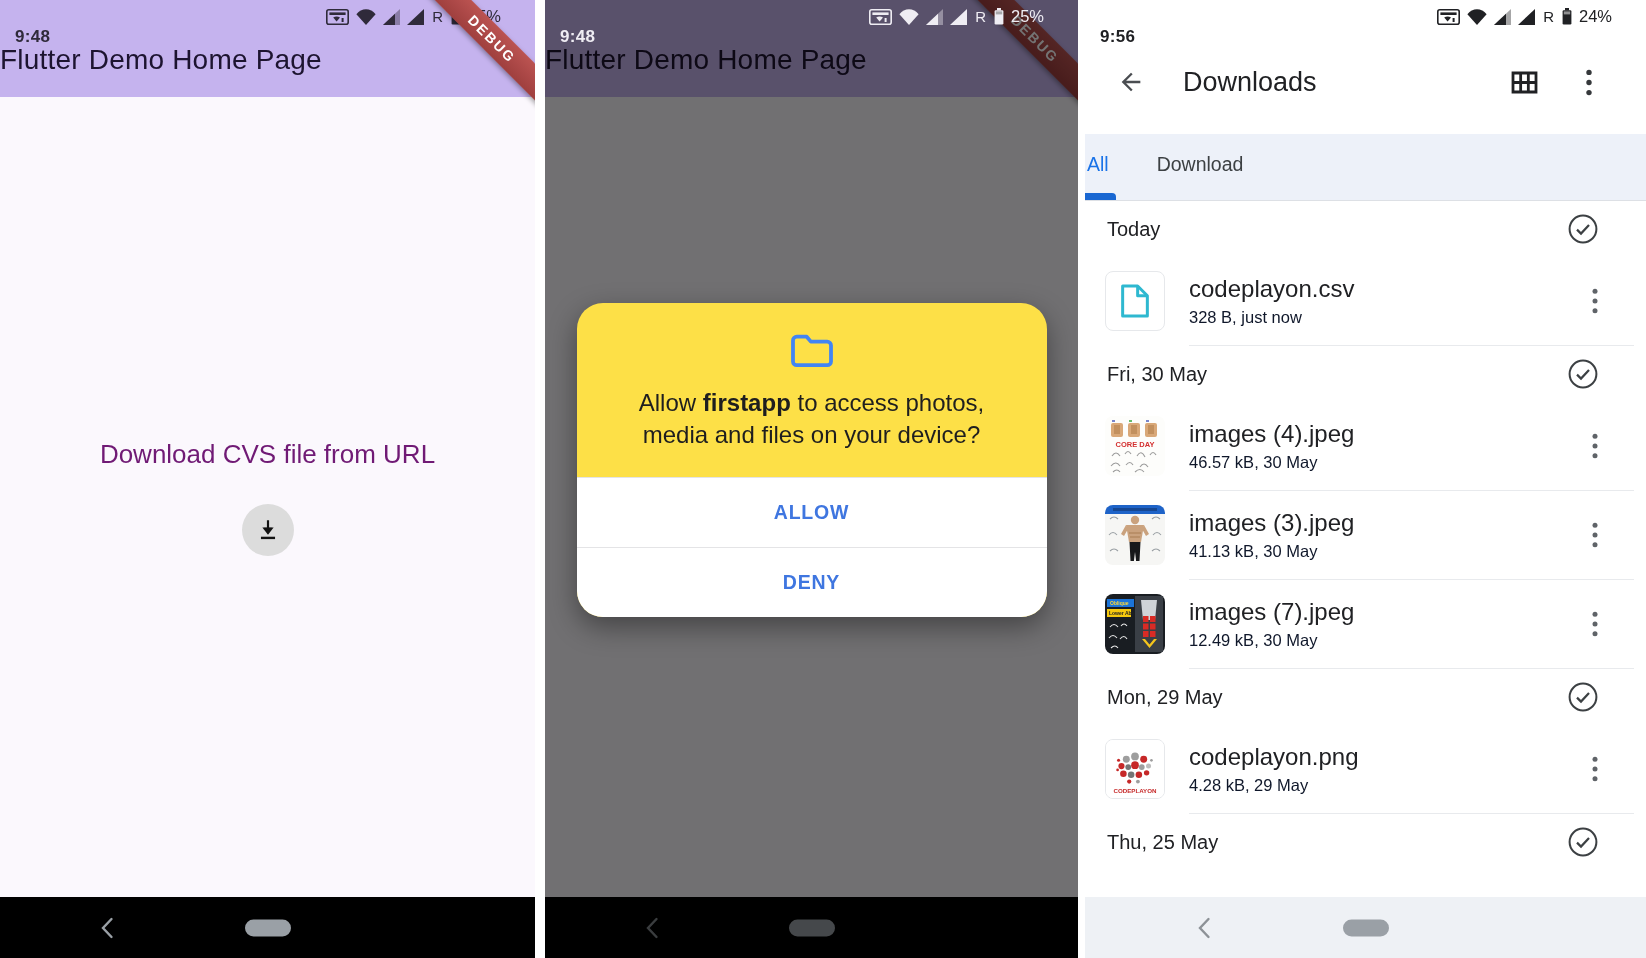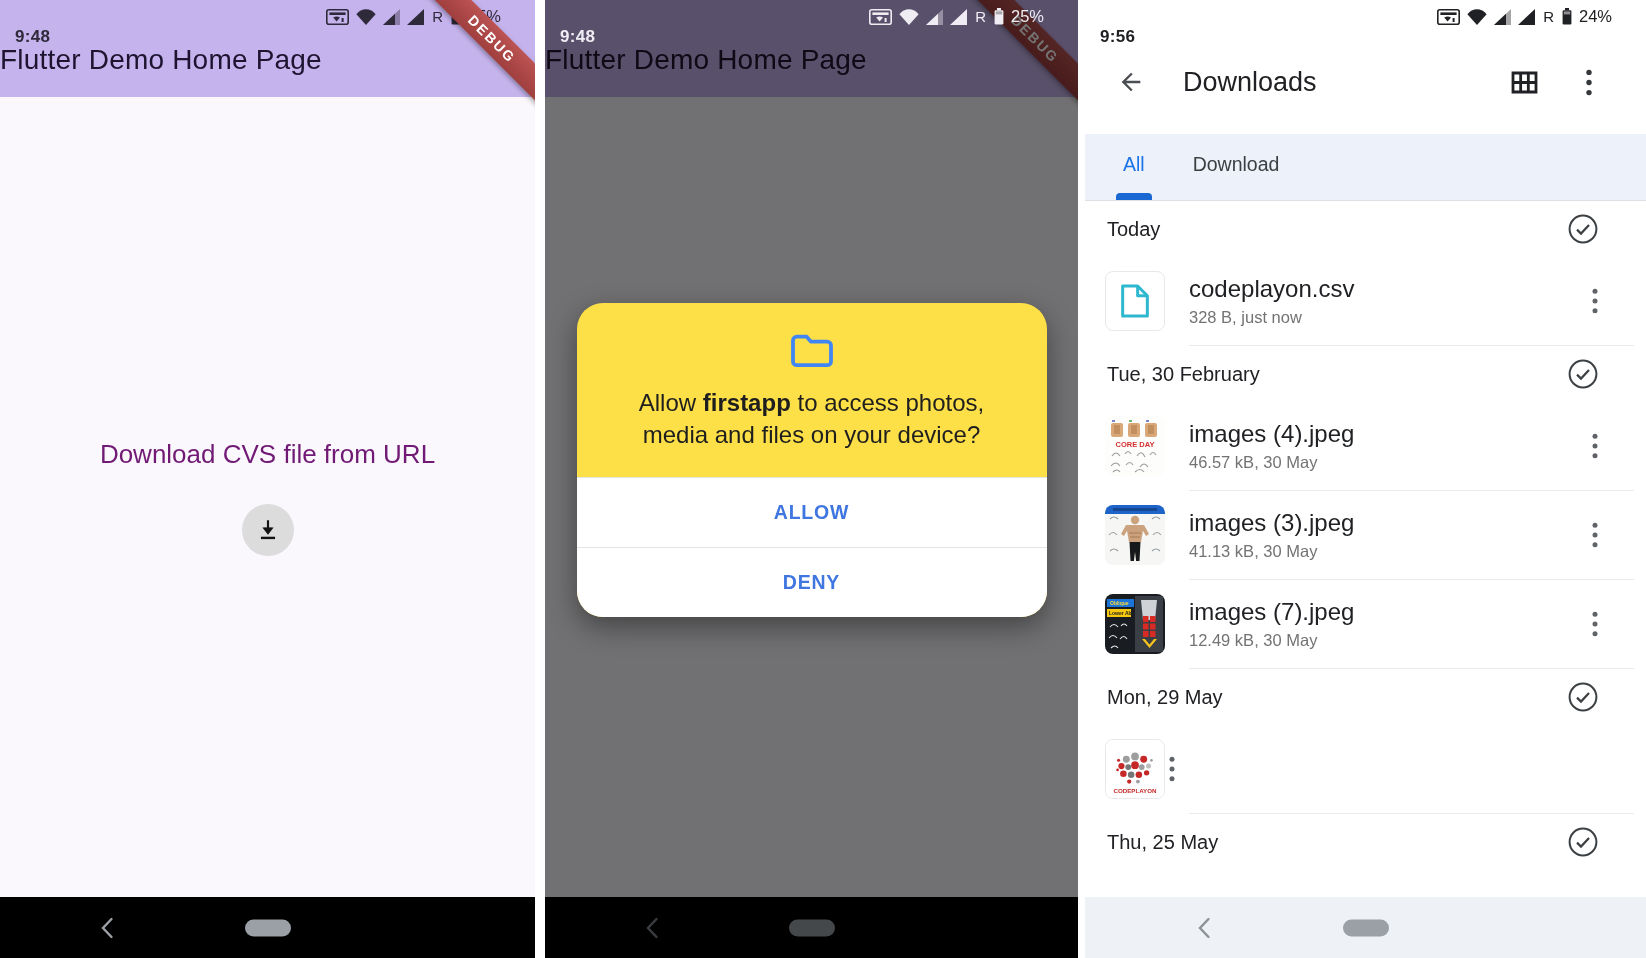--- a/index.html
+++ b/index.html
@@ -59,41 +59,41 @@
              font-family:"Liberation Sans", sans-serif; }
 
   
   .downloads .statusbar { color:#202124; background:#fff; }
   .dl-header { height:104px; display:flex; align-items:center; padding:0 50px 0 28px; }
   .dl-title { font-size:27px; color:#202124; margin-left:34px; flex:1; }
   .icon-btn { background:none; border:none; cursor:pointer; display:flex;
               align-items:center; padding:4px; }
   .dl-header .grid-btn { margin-right:40px; }
   .tabbar { height:67px; background:#edf1f9; border-bottom:1px solid #dde0e5;
-            display:flex; align-items:center; padding-left:36px; }
+            display:flex; align-items:center; }
   .tab { position:relative; height:100%; display:flex; align-items:center;
          padding:0 2px 6px; font-size:19.5px; background:none; border:none;
          cursor:pointer; font-family:"Liberation Sans", sans-serif; }
   .tab.active { color:#1a73e8; }
   .tab.inactive { color:#3c4043; margin-left:44px; }
   .tab.active::after { content:""; position:absolute; bottom:0; left:50%;
                        transform:translateX(-50%); width:36px; height:7px;
                        background:#1967d2; border-radius:4px 4px 0 0; }
   .section-head { height:56px; display:flex; align-items:center;
                   justify-content:space-between; padding:0 44px 0 22px; }
   .section-date { font-size:20px; color:#202124; font-weight:500; }
   .file-row { height:88px; display:flex; align-items:center; padding:0 44px 0 20px;
               cursor:pointer; }
   .thumb { width:60px; height:60px; border-radius:8px; overflow:hidden; flex:none; }
   .thumb.card { border:1px solid #e6e8eb; display:flex; align-items:center;
                 justify-content:center; background:#fff; }
   .thumb svg { display:block; }
   .file-text { flex:1; margin-left:24px; min-width:0; }
   .file-name { font-size:24px; color:#202124; }
-  .file-meta { font-size:16.5px; color:#737373; margin-top:5px; }
+  .file-meta { font-size:16.5px; color:#0f172a; margin-top:5px; }
   .row-divider { height:1px; background:#e8eaed; margin:0 12px 0 104px; }
   .navbar-light { position:absolute; left:0; bottom:0; width:100%; height:61px;
                   background:#eef1f5; z-index:6; }
   .navbar-light .nav-chevron { left:112px; }
   .navbar-light .nav-pill { background:#9aa0a6; }
 </style>
 </head>
 <body>
 
 <div class="stage">
@@ -292,21 +292,21 @@
           <svg width="6" height="26" viewBox="0 0 6 26">
               <circle cx="3" cy="3.2" r="2.5" fill="#5f6368"></circle>
               <circle cx="3" cy="13" r="2.5" fill="#5f6368"></circle>
               <circle cx="3" cy="22.8" r="2.5" fill="#5f6368"></circle>
             </svg>
         </button>
       </div>
       <div class="row-divider"></div>
 
       <div class="section-head">
-        <span class="section-date">Tue, 30 February</span>
+        <span class="section-date">Fri, 30 May</span>
         <button class="icon-btn">
           <svg width="30" height="30" viewBox="0 0 30 30" fill="none" stroke="#3c4043" stroke-width="2">
               <circle cx="15" cy="15" r="13.4"></circle>
               <path d="M9 15.6 l4 4 8-8.6" stroke-width="2.2"></path>
             </svg>
         </button>
       </div>
 
       <div class="file-row">
         <div class="thumb">
@@ -428,20 +428,24 @@
               <circle cx="34" cy="36" r="3.4" fill="#c62828"></circle>
               <circle cx="42" cy="34" r="2.8" fill="#c62828"></circle>
               <circle cx="13" cy="21" r="1.6" fill="#c62828"></circle>
               <circle cx="12" cy="31" r="1.4" fill="#c62828"></circle>
               <circle cx="47" cy="21" r="1.4" fill="#9e9e9e"></circle>
               <circle cx="24" cy="43" r="2.2" fill="#c62828"></circle>
               <circle cx="33" cy="43" r="2" fill="#9e9e9e"></circle>
               <text x="30" y="55" text-anchor="middle" font-size="6.4" font-weight="bold" fill="#c62828" font-family="Liberation Sans, sans-serif">CODEPLAYON</text>
             </svg>
         </div>
+        <div class="file-text">
+          <div class="file-name">codeplayon.png</div>
+          <div class="file-meta">4.28 kB, 29 May</div>
+        </div>
         <button class="icon-btn">
           <svg width="6" height="26" viewBox="0 0 6 26">
               <circle cx="3" cy="3.2" r="2.5" fill="#5f6368"></circle>
               <circle cx="3" cy="13" r="2.5" fill="#5f6368"></circle>
               <circle cx="3" cy="22.8" r="2.5" fill="#5f6368"></circle>
             </svg>
         </button>
       </div>
       <div class="row-divider"></div>
 

